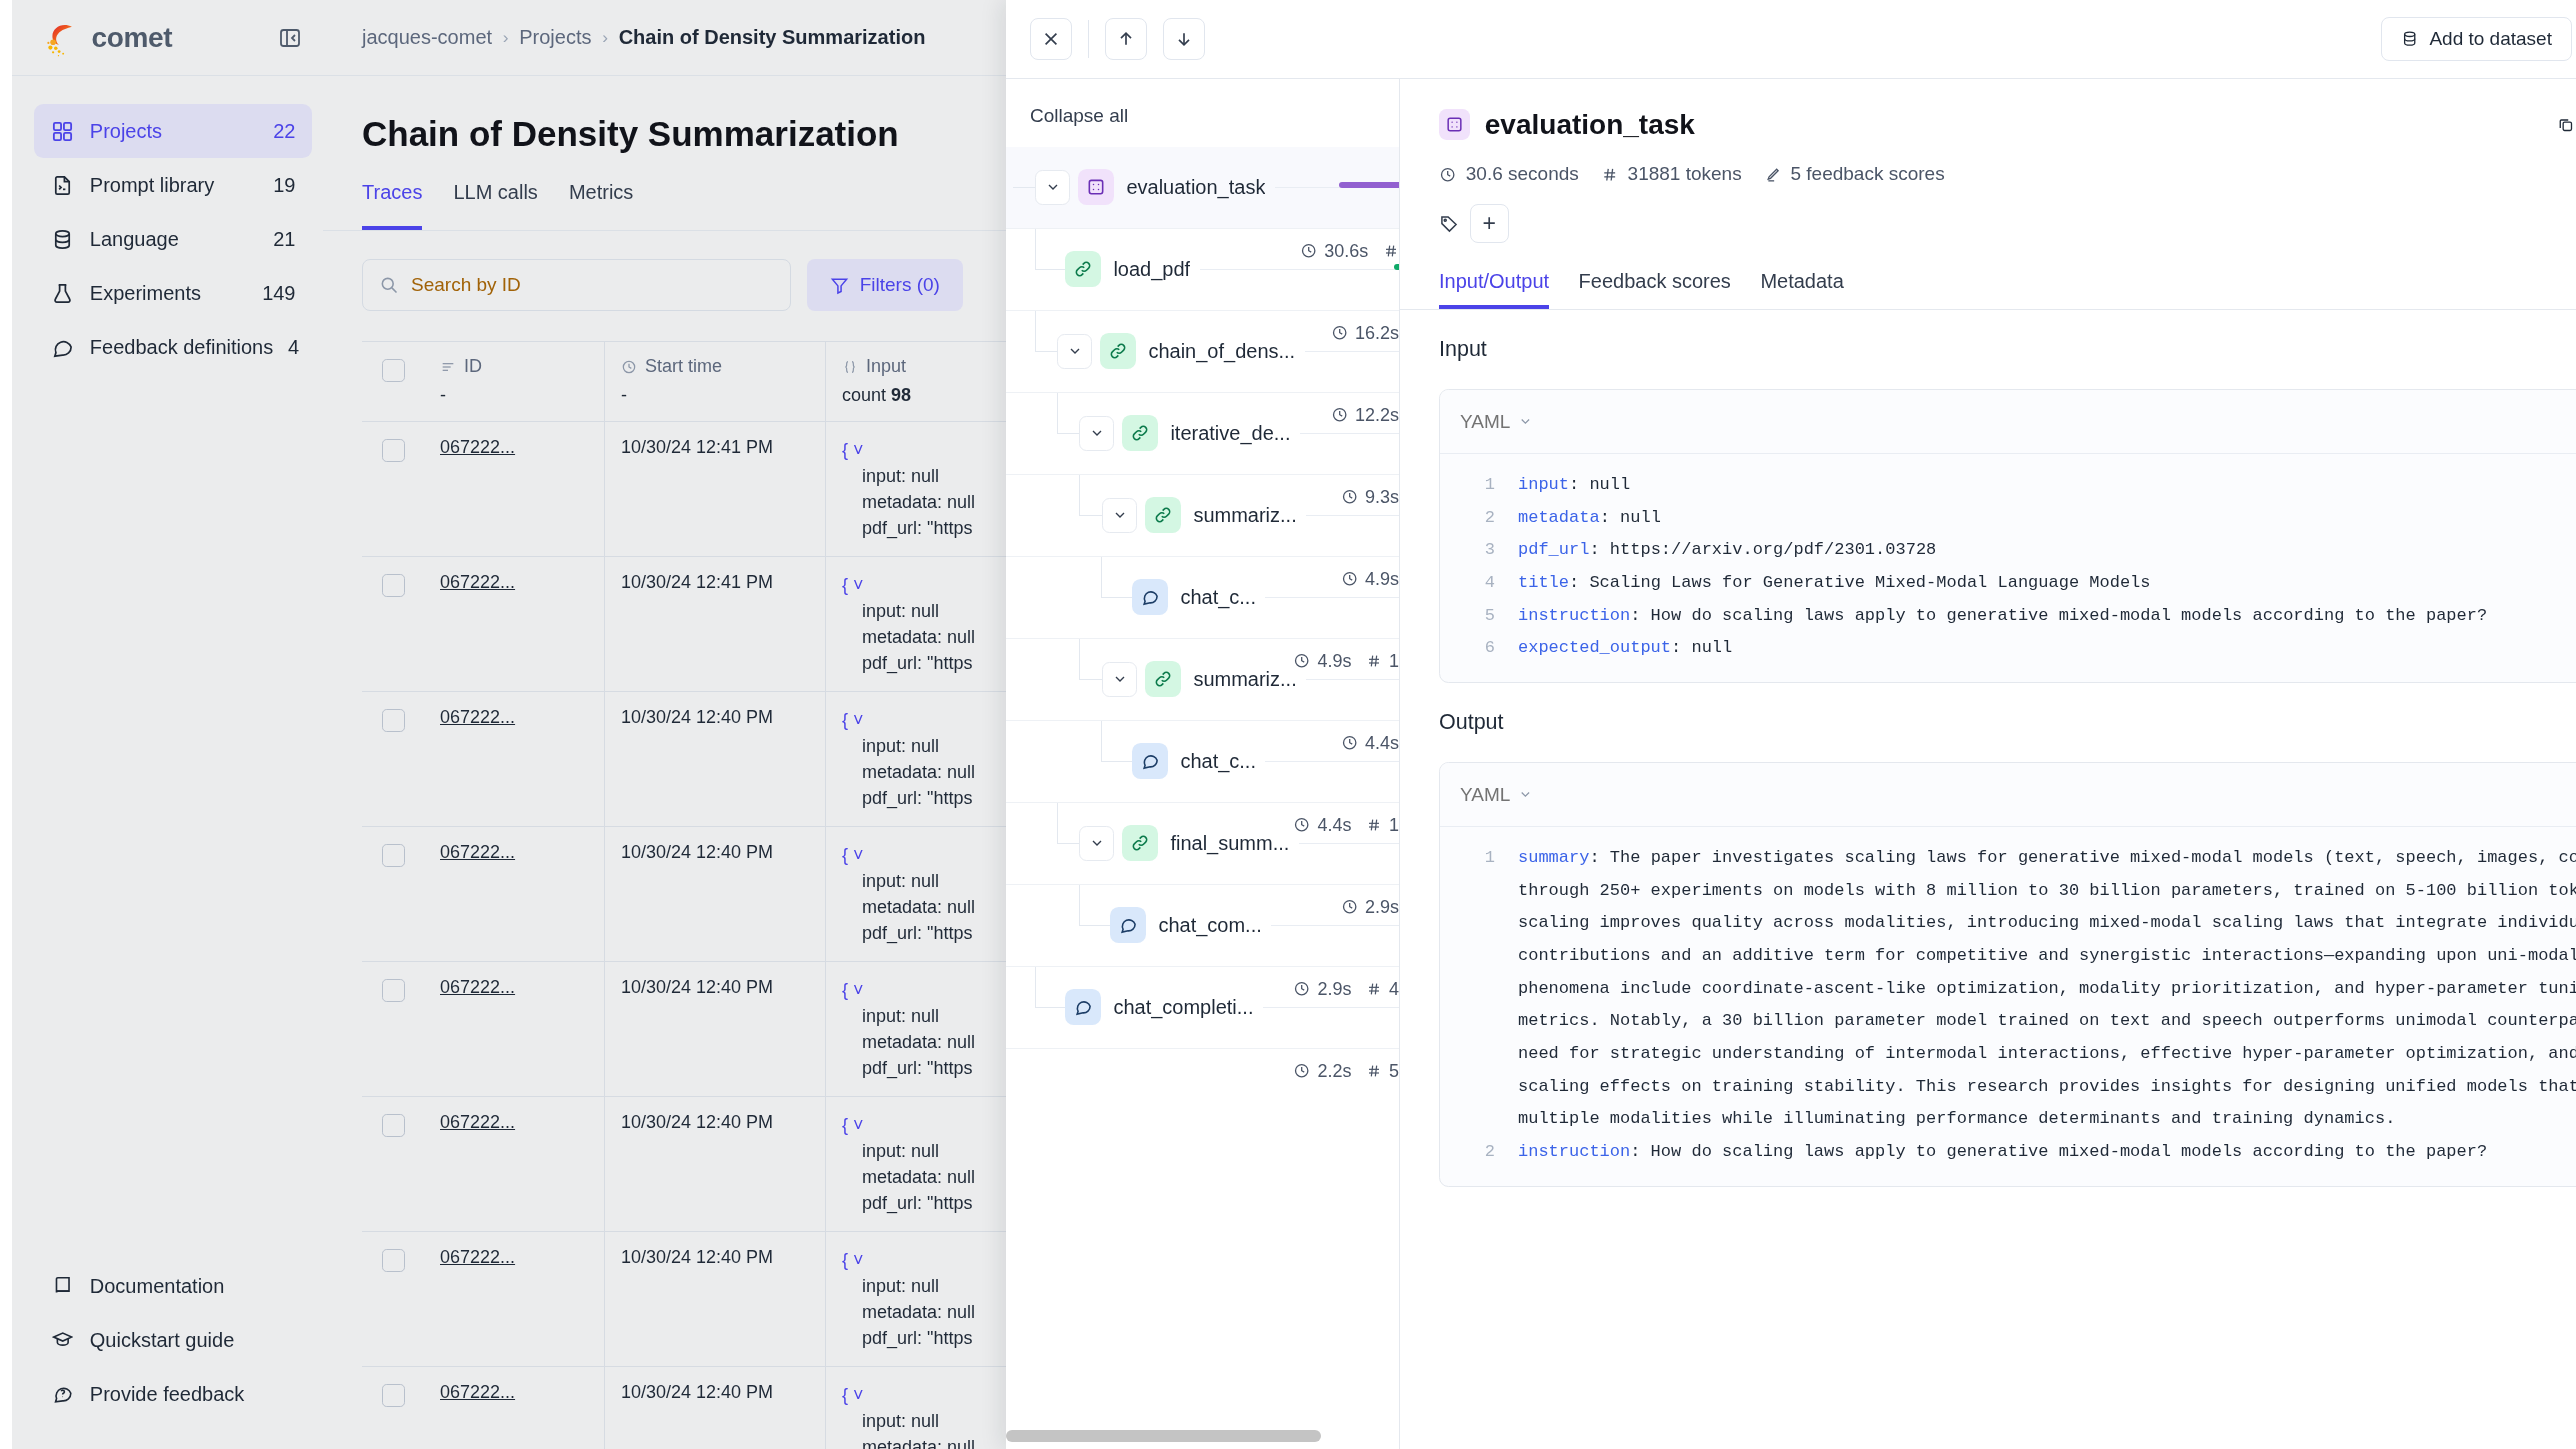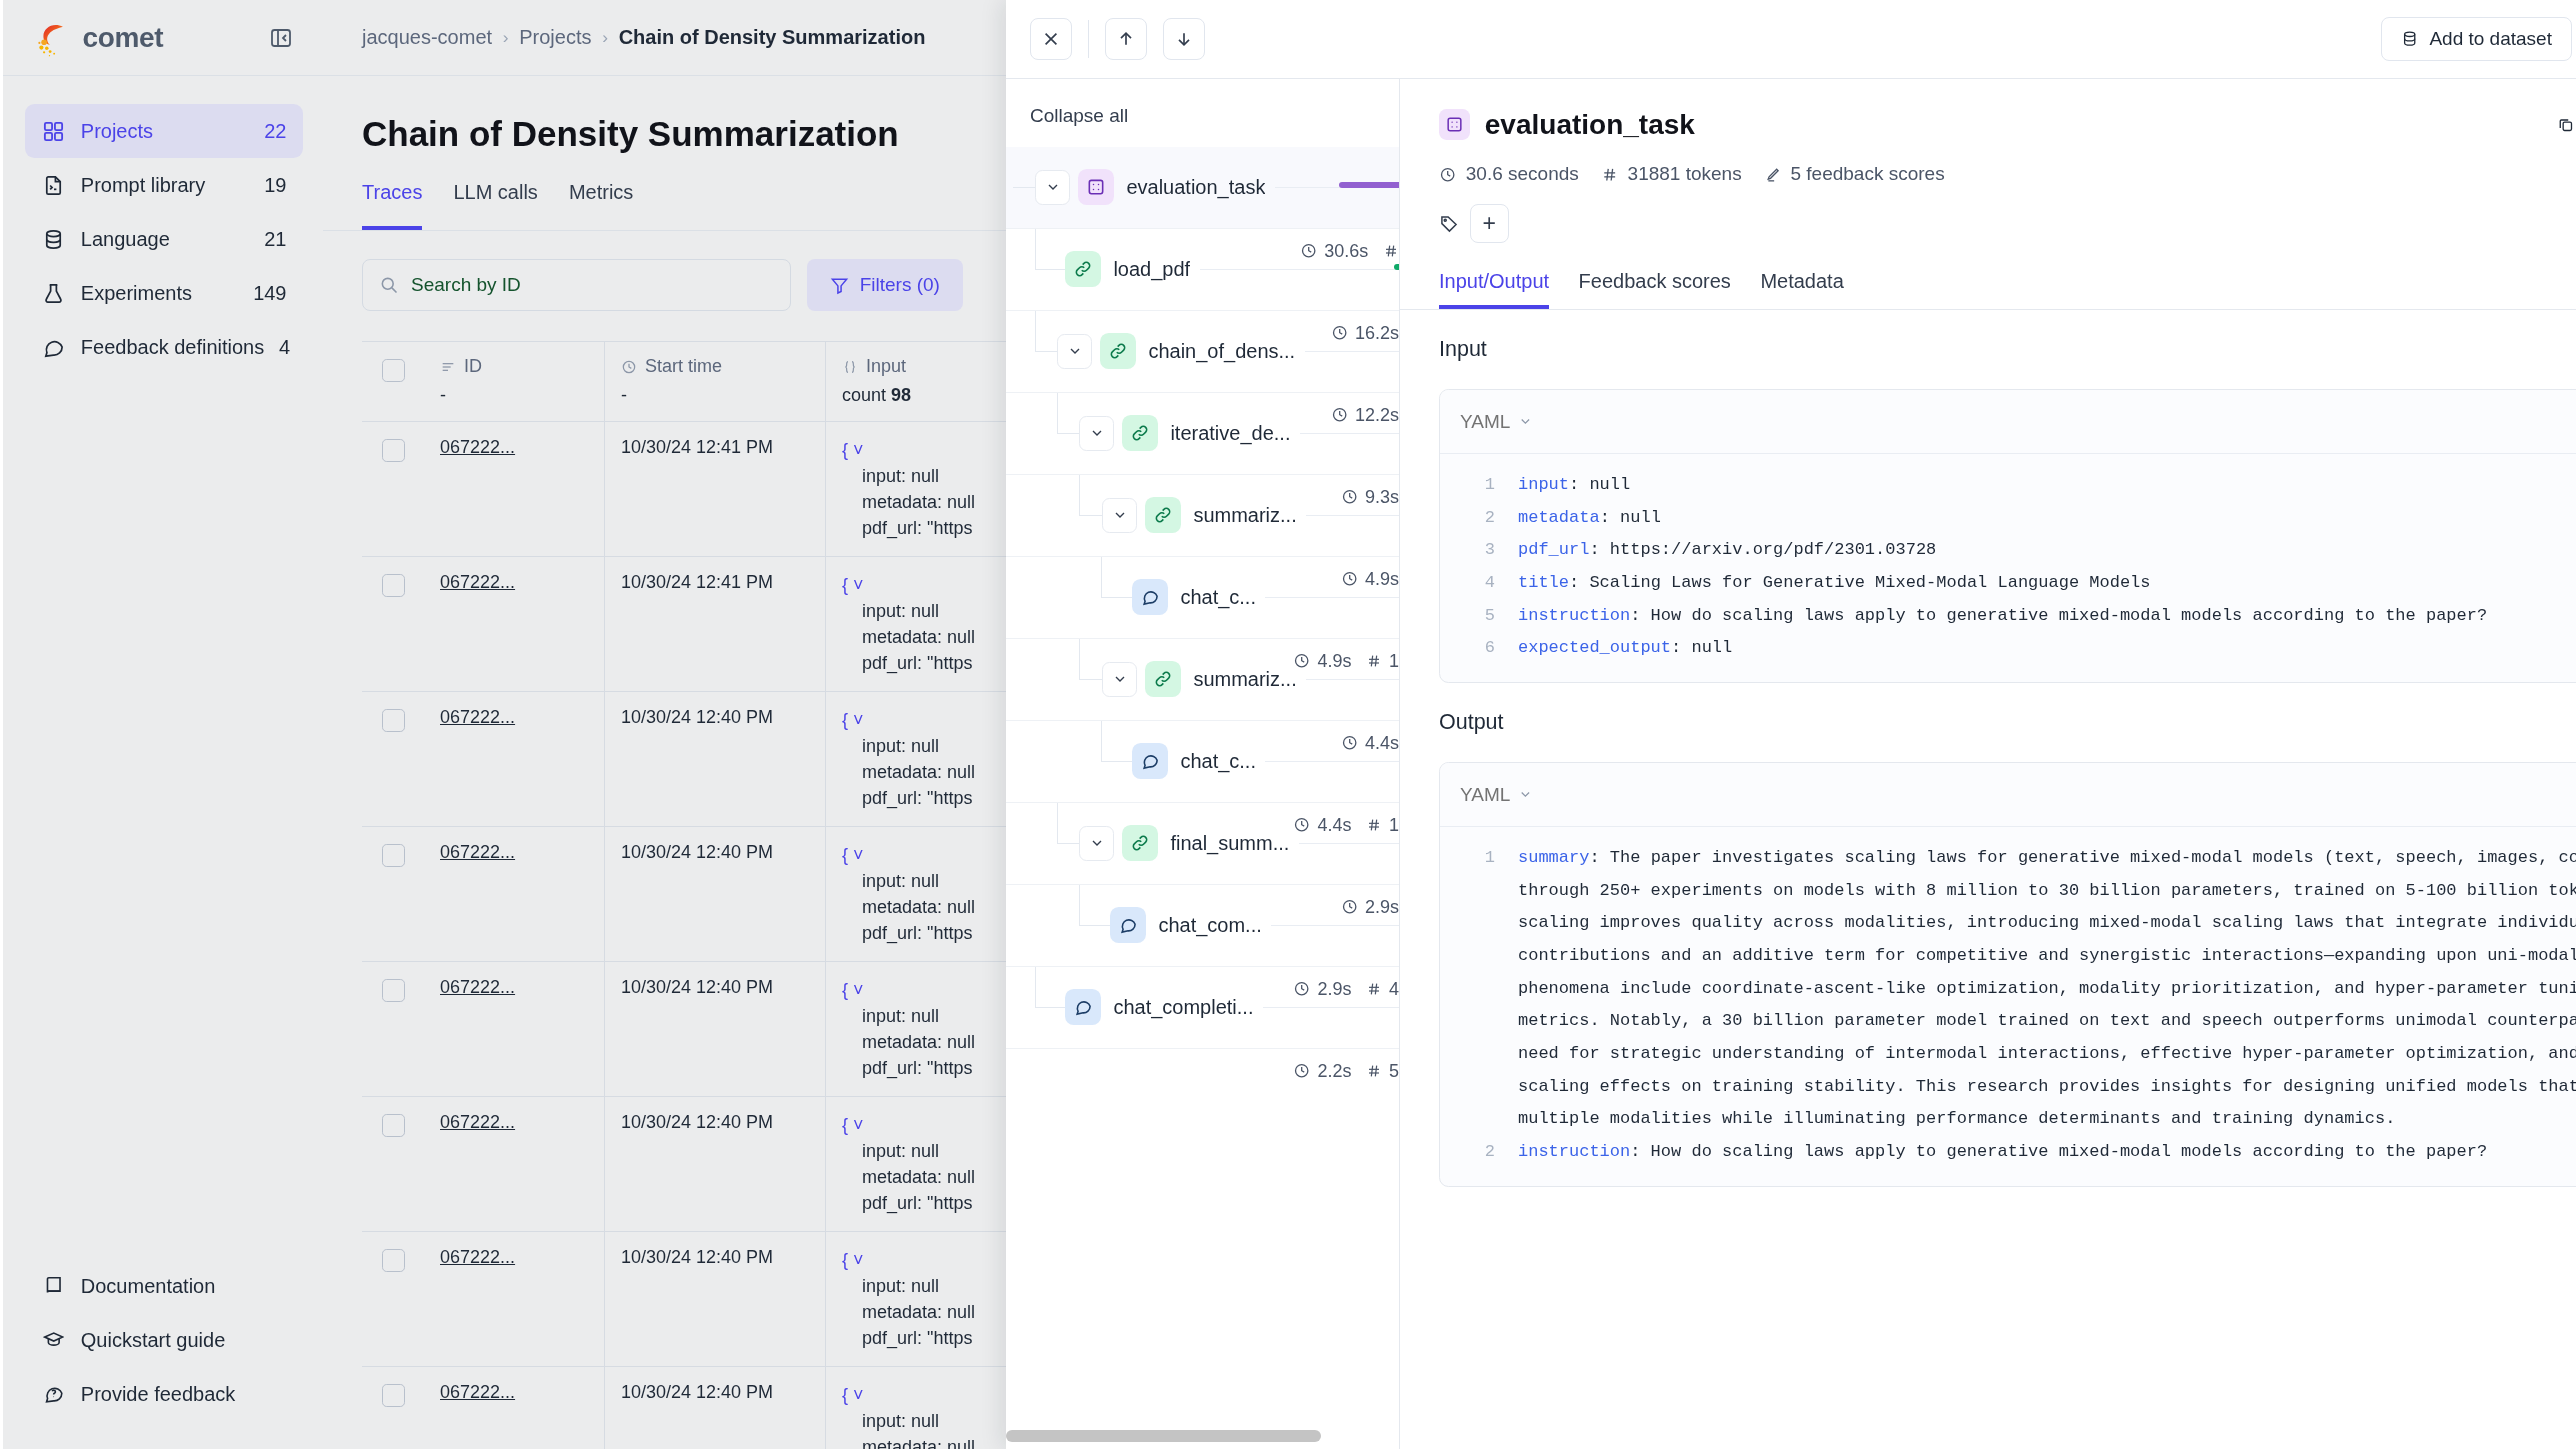--- a/index.html
+++ b/index.html
@@ -6,21 +6,21 @@
   html, body {
     width: 2576px; height: 1449px;
     font-family: "Liberation Sans", sans-serif;
     background: #fff; overflow: hidden;
     -webkit-font-smoothing: antialiased;
   }
   .root { position: relative; width: 2576px; height: 1449px; }
 
   
   .sidebar {
-    position: absolute; left: 3px; top: 0; width: 322px; height: 1449px;
+    position: absolute; left: 12px; top: 0; width: 322px; height: 1449px;
     background: #ebeced; border-right: 0.7px solid #dbe0e6;
     display: flex; flex-direction: column;
   }
   .sb-top {
     height: 76px; display: flex; align-items: center;
     padding: 0 28px 0 31px; border-bottom: 0.7px solid #dbe0e6;
   }
   .logo-wrap { display: flex; align-items: center; gap: 9.4px; flex: 1; }
   .logo-mark { width: 39px; height: 39px; position: relative; }
   .logo-text { font-size: 28px; font-weight: 700; color: #4e5a6b; letter-spacing: -0.3px; }
@@ -54,21 +54,21 @@
 
   .tabs { display: flex; gap: 31px; padding: 27px 39px 0 39px; border-bottom: 0.7px solid #dbe0e6; }
   .tab { font-size: 20px; color: #333d4d; padding-bottom: 22px; cursor: pointer; }
   .tab.active { color: #4b43e8; border-bottom: 4px solid #4b43e8; }
 
   .toolbar { display: flex; align-items: center; gap: 16px; padding: 28px 39px 0 39px; }
   .search-box {
     width: 429px; height: 52px; border: 0.7px solid #d4dae2; border-radius: 8px;
     display: flex; align-items: center; gap: 12px; padding: 0 16px; background: #ebeced;
   }
-  .search-box .ph { font-size: 19px; color: #14532d; }
+  .search-box .ph { font-size: 19px; color: #a16207; }
   .filters-btn {
     height: 52px; background: #dcdcf0; color: #4b43e8; border-radius: 8px;
     display: flex; align-items: center; gap: 10.7px; padding: 0 23px; font-size: 19px; cursor: pointer;
   }
 
   .table { margin: 29.5px 39px 0 39px; border-top: 0.7px solid #d6dbe2; }
   .tr { display: flex; border-bottom: 0.7px solid #d6dbe2; min-height: 131px; }
   .tr.head { min-height: 79px; }
   .td { padding: 14.8px 16px; font-size: 18px; color: #1f2937; border-right: 0.7px solid #d6dbe2; }
   .td.c-check { width: 62px; display:flex; align-items:flex-start; padding-top:17.4px; justify-content:center; border-right: none;}

